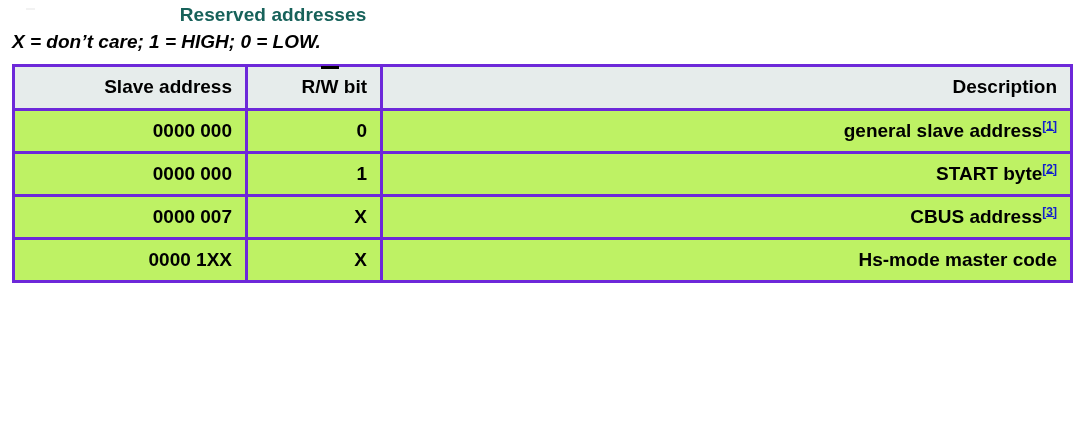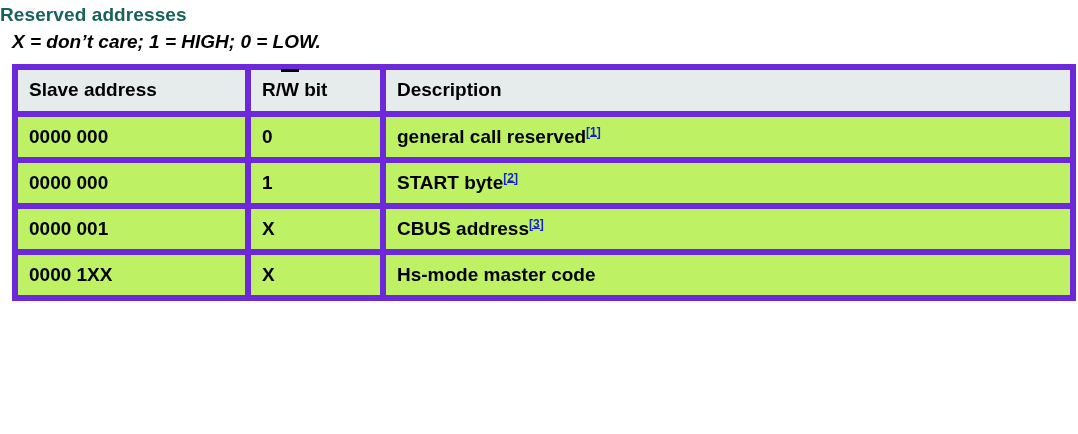--- a/index.html
+++ b/index.html
@@ -20,21 +20,21 @@
     width: 1078px;
     height: 434px;
   }
 
   
   .title {
     position: absolute;
     left: 0;
     top: 4px;
     width: 546px;
-    text-align: left;
+    text-align: center;
     font-size: 19px;
     font-weight: bold;
     color: #17625a;
     letter-spacing: 0.1px;
     white-space: nowrap;
   }
 
   
   .legend {
     position: absolute;
@@ -60,27 +60,27 @@
     width: 1058px;
     table-layout: fixed;
     border: 1px solid #05564c;
   }
   table.rsv col.c1 { width: 233px; }
   table.rsv col.c2 { width: 135px; }
   table.rsv col.c3 { width: 690px; }
 
   table.rsv th,
   table.rsv td {
-    border: 6px solid #6d28d9;
+    border: 3px solid #6d28d9;
     height: 40px;
     padding: 0 13px 0 11px;
     vertical-align: middle;
     font-size: 19px;
     font-weight: normal;
-    text-align: left;
+    text-align: right;
     line-height: 1.1;
     overflow: visible;
   }
   table.rsv thead th {
     background: #e6eceb;
     font-weight: bold;
     font-size: 19px;
     height: 41px;
     position: relative;
   }
@@ -155,31 +155,31 @@
           <th>
             <span class="cell-txt">Description</span>
           </th>
         </tr>
       </thead>
       <tbody>
 
         <tr>
           <td><span class="cell-txt">0000 000</span></td>
           <td><span class="cell-txt">0</span></td>
-          <td><span class="cell-txt">general call reserved</span><sup class="fn">[1]</sup></td>
+          <td><span class="cell-txt">general slave address</span><sup class="fn">[1]</sup></td>
         </tr>
 
         <tr>
           <td><span class="cell-txt">0000 000</span></td>
           <td><span class="cell-txt">1</span></td>
           <td><span class="cell-txt">START byte</span><sup class="fn">[2]</sup></td>
         </tr>
 
         <tr>
-          <td><span class="cell-txt">0000 001</span></td>
+          <td><span class="cell-txt">0000 007</span></td>
           <td><span class="cell-txt">X</span></td>
           <td><span class="cell-txt">CBUS address</span><sup class="fn">[3]</sup></td>
         </tr>
 
 
 
         <tr>
           <td><span class="cell-txt">0000 1XX</span></td>
           <td><span class="cell-txt">X</span></td>
           <td><span class="cell-txt">Hs-mode master code</span></td>

